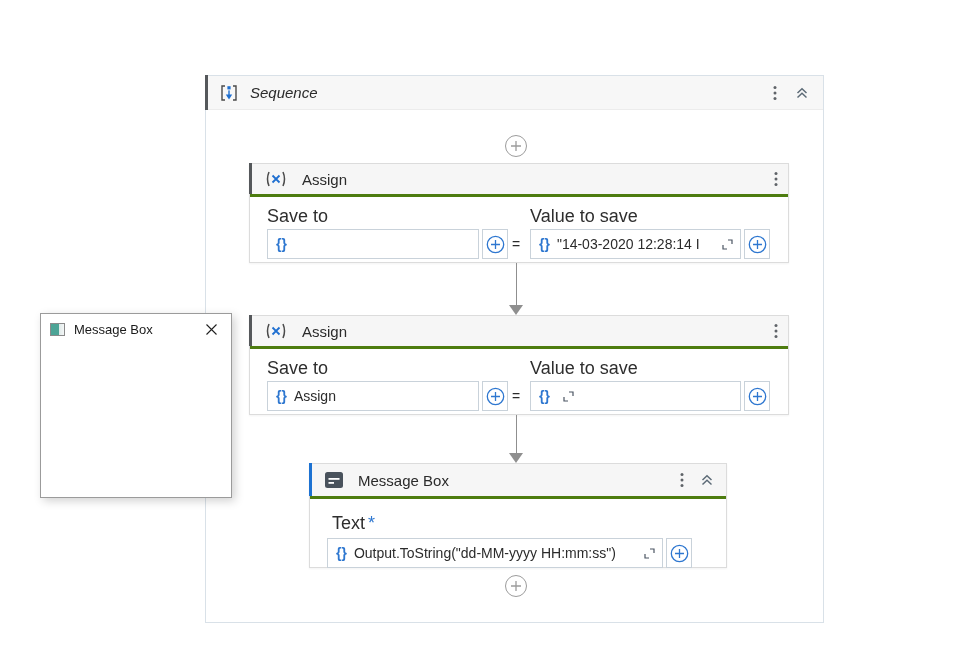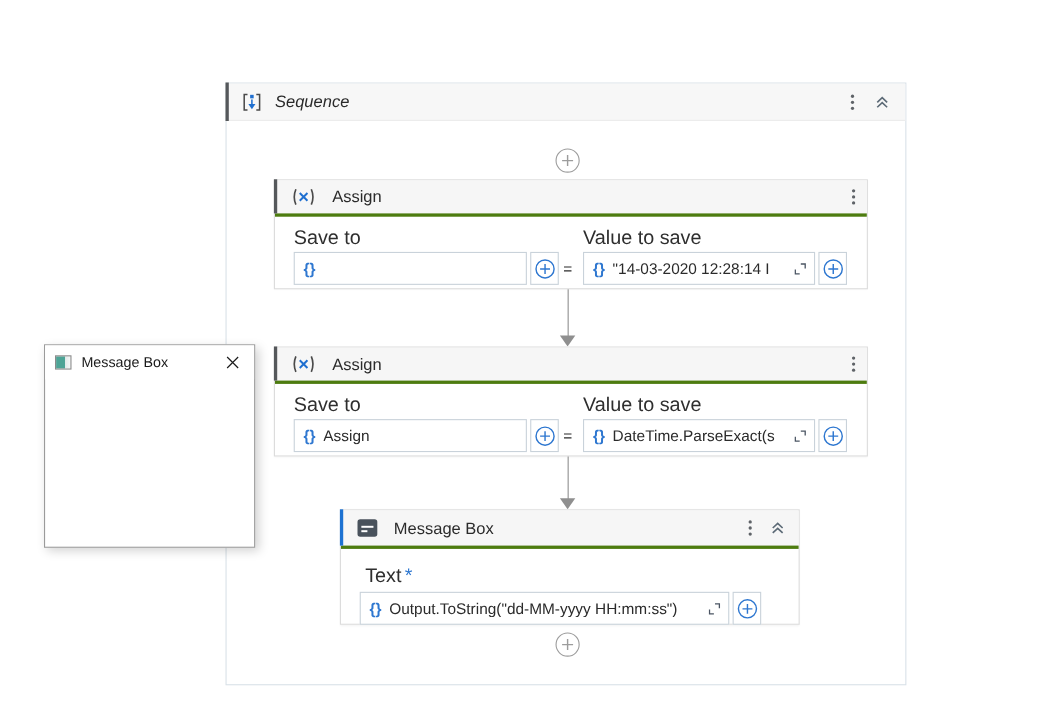--- a/index.html
+++ b/index.html
@@ -235,21 +235,20 @@
           <svg width="19" height="19" viewBox="0 0 19 19">
               <circle cx="9.5" cy="9.5" r="8.2" fill="none" stroke="#2e77d0" stroke-width="1.3"></circle>
               <path d="M9.5 5 V14 M5 9.5 H14" stroke="#2e77d0" stroke-width="1.3"></path>
             </svg>
         </span>
       </span>
       <span class="eq" style="left:262px;top:39px;">=</span>
       <span class="grp" style="left:280px;top:32px;">
         <span class="expr" style="width:211px;">
           <span class="var-glyph">{}</span>
-          <span class="expr-text">DateTime.ParseExact(s</span>
           <span class="expand-ic">
             <svg width="11" height="11" viewBox="0 0 11 11">
                 <path d="M1 6 V10 H5" fill="none" stroke="#4b5563" stroke-width="1.2"></path>
                 <path d="M6 1 H10 V5" fill="none" stroke="#4b5563" stroke-width="1.2"></path>
               </svg>
           </span>
         </span>
         <span class="plus-box">
           <svg width="19" height="19" viewBox="0 0 19 19">
               <circle cx="9.5" cy="9.5" r="8.2" fill="none" stroke="#2e77d0" stroke-width="1.3"></circle>

